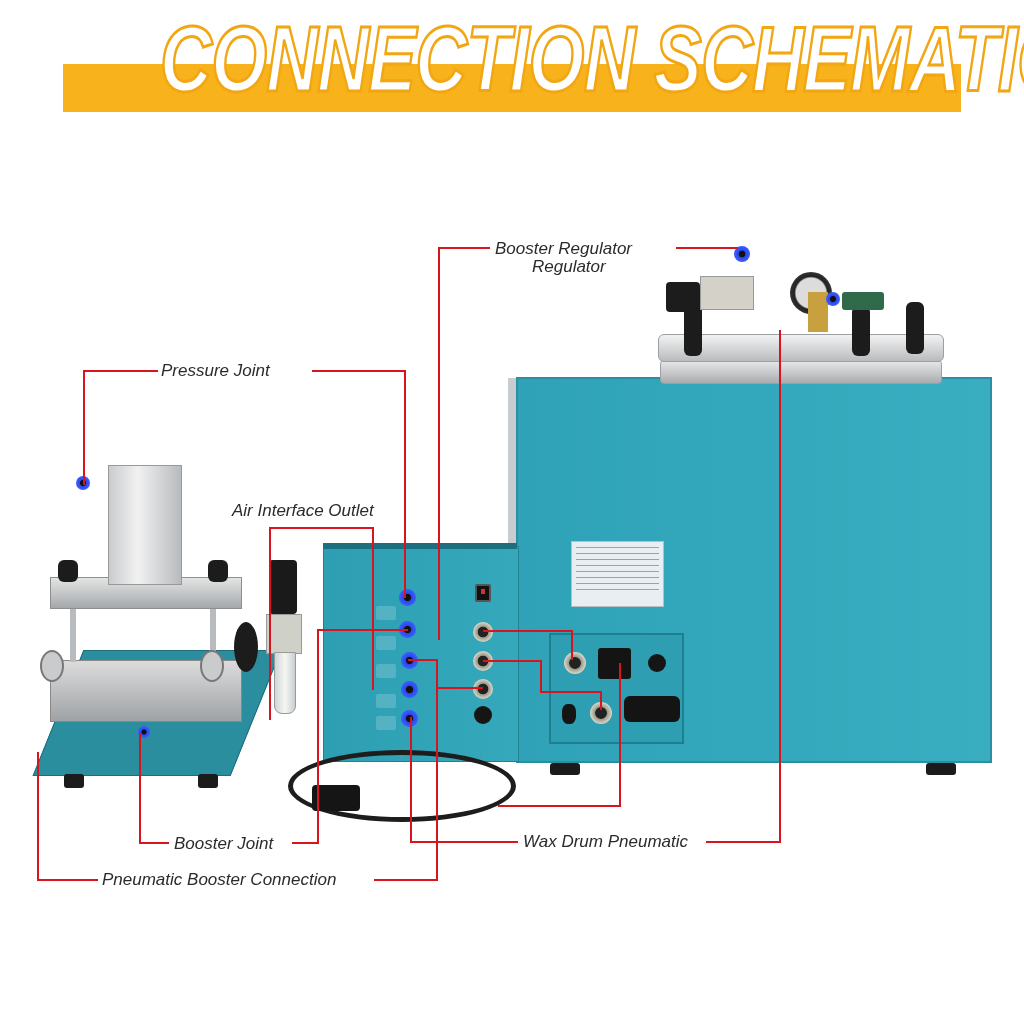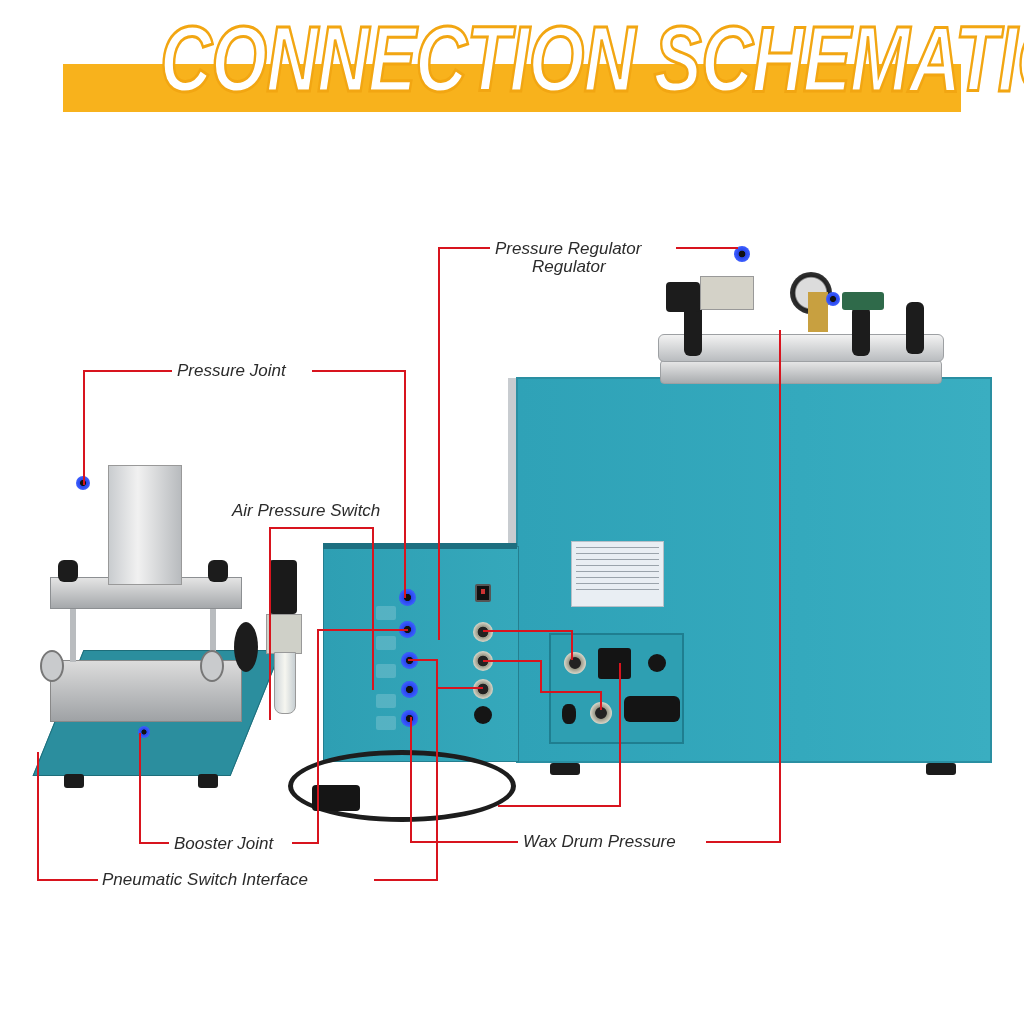--- a/index.html
+++ b/index.html
@@ -138,19 +138,19 @@
 
     <polyline points="411,717 411,842 518,842"></polyline>
     <polyline points="706,842 780,842 780,330"></polyline>
     <polyline points="620,663 620,806 498,806"></polyline>
     <polyline points="483,631 572,631 572,660"></polyline>
     <polyline points="483,661 541,661 541,692 601,692 601,710"></polyline>
     <polyline points="483,688 437,688"></polyline>
   </g>
 </svg>
 
-<div class="label" style="left:492px;top:239px;">Pressure Regulator</div>
+<div class="label" style="left:492px;top:239px;">Booster Regulator</div>
 <div class="label" style="left:529px;top:257px;">Regulator</div>
-<div class="label" style="left:174px;top:361px;text-align:right;">Pressure Joint</div>
-<div class="label" style="left:229px;top:501px;">Air Pressure Switch</div>
+<div class="label" style="left:158px;top:361px;text-align:right;">Pressure Joint</div>
+<div class="label" style="left:229px;top:501px;">Air Interface Outlet</div>
 <div class="label" style="left:171px;top:834px;">Booster Joint</div>
-<div class="label" style="left:520px;top:832px;">Wax Drum Pressure</div>
-<div class="label" style="left:99px;top:870px;">Pneumatic Switch Interface</div>
+<div class="label" style="left:520px;top:832px;">Wax Drum Pneumatic</div>
+<div class="label" style="left:99px;top:870px;">Pneumatic Booster Connection</div>
 
 </body></html>

